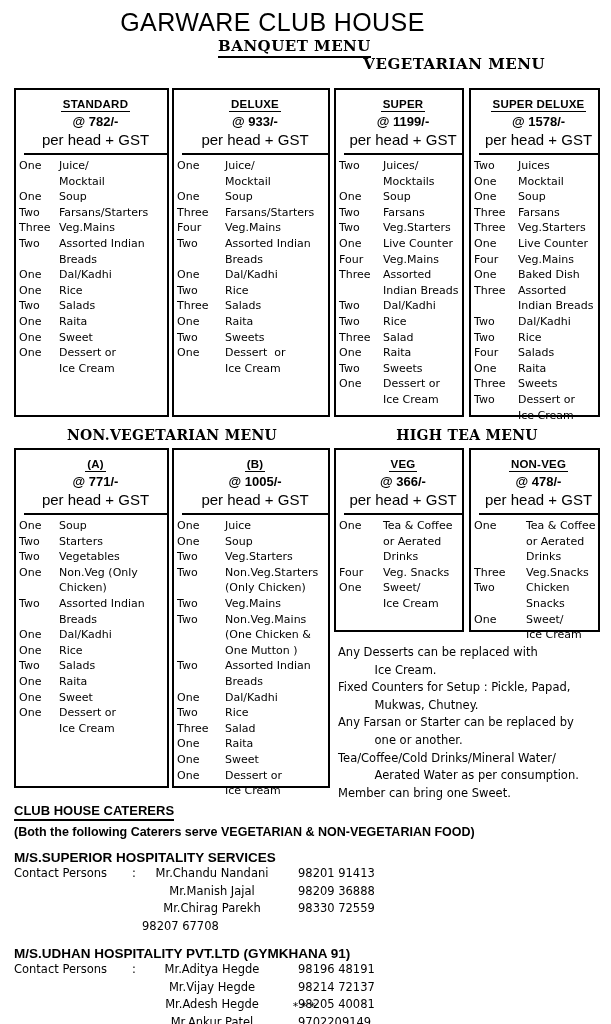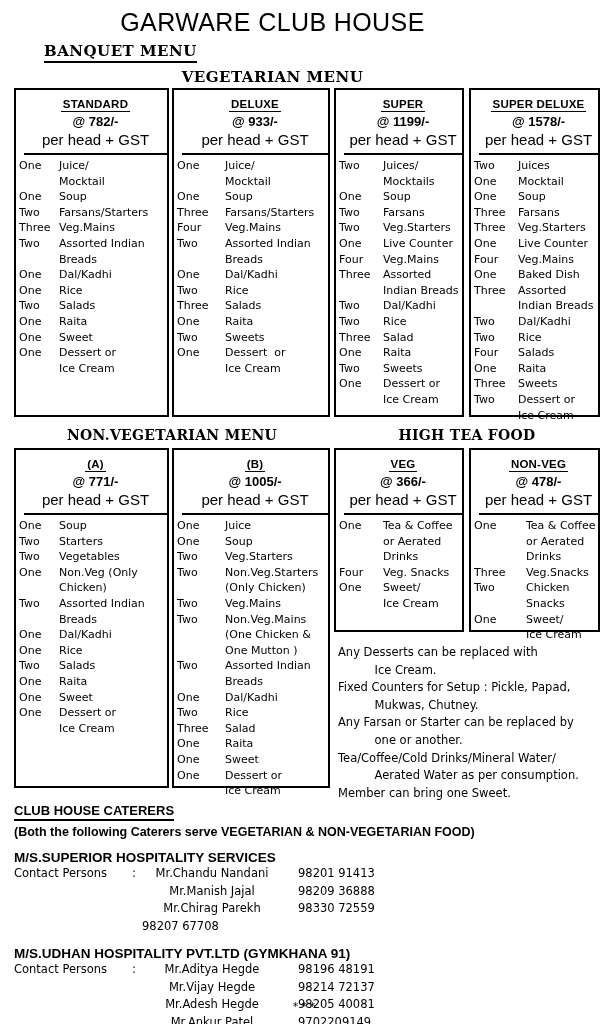--- a/index.html
+++ b/index.html
@@ -9,27 +9,27 @@
     color:#000;overflow:hidden;position:relative;
   }
   .page{position:relative;width:545px;height:1024px;}
 
   
   .title{
     text-align:center;font-family:"Liberation Sans", sans-serif;
     font-size:25px;letter-spacing:.4px;padding-top:8px;font-weight:400;
   }
   .sub1{
-    font-family:"DejaVu Serif", serif;font-weight:bold;
-    font-size:15px;letter-spacing:.5px;margin-top:5px;padding-left:44px;
+    text-align:center;font-family:"DejaVu Serif", serif;font-weight:bold;
+    font-size:15px;letter-spacing:.5px;padding-left:44px;
   }
   .sub1 span{border-bottom:2px solid #000;padding-bottom:1px;}
   .sub2{
-    text-align:center;font-family:"DejaVu Serif", serif;font-weight:bold;
-    font-size:15px;letter-spacing:.5px;margin-top:8px;
+    text-align:right;font-family:"DejaVu Serif", serif;font-weight:bold;
+    font-size:15px;letter-spacing:.5px;
   }
   .sectionhead{
     font-family:"DejaVu Serif", serif;font-weight:bold;font-size:14px;
     text-align:center;letter-spacing:.3px;
   }
 
   
   .box{
     position:absolute;border:2px solid #000;box-sizing:border-box;background:#fff;
   }
@@ -350,21 +350,21 @@
           <div class="row">
             <div class="qty">Two</div>
             <div class="nm">Dessert or
 Ice Cream</div>
           </div>
         </div>
       </div>
     </div>
 
   <div class="sectionhead" style="position:absolute;left:14px;top:427px;width:316px;">NON.VEGETARIAN MENU</div>
-  <div class="sectionhead" style="position:absolute;left:334px;top:427px;width:266px;">HIGH TEA FOOD</div>
+  <div class="sectionhead" style="position:absolute;left:334px;top:427px;width:266px;">HIGH TEA MENU</div>
 
   <div id="nonveg-boxes">
       <div class="box w40" style="left: 14px; top: 448px; width: 155px; height: 340px;">
         <div class="box-head">
           <div><span class="bh-name">(A)</span></div>
           <div class="bh-price">@ 771/-</div>
           <div class="bh-note">per head + GST</div>
         </div>
         <div class="items">
           <div class="row">

